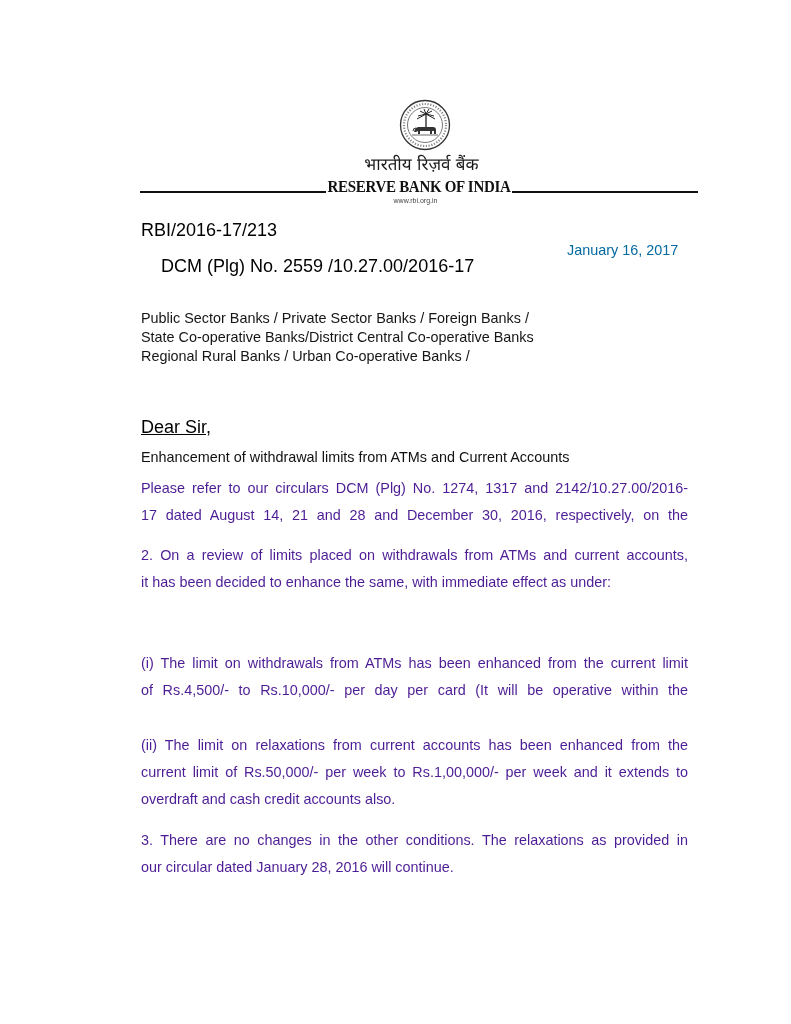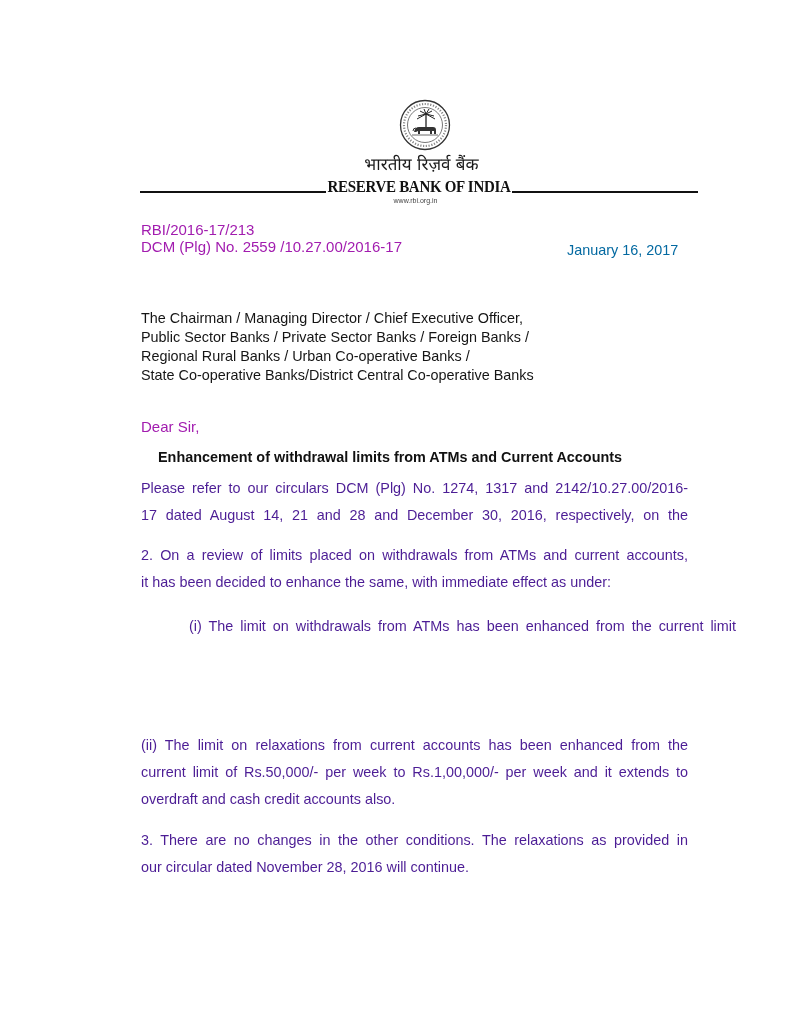--- a/index.html
+++ b/index.html
@@ -77,56 +77,55 @@
       font-size: 7px;
       line-height: 9px;
       color: #444;
       padding-left: 40px;
       box-sizing: border-box;
     }
     
     .text {
       position: absolute;
       left: 141px;
-      font-size: 15px;
-      line-height: 18px;
-      white-space: nowrap;
-      color: #a21caf;
+      font-size: 18px;
+      line-height: 18px;
+      white-space: nowrap;
+      color: #000000;
     }
     .ref-line { top: 221px; }
-    .dcm-line { top: 238px; }
+    .dcm-line { top: 257px; margin-left: 20px; }
     .date {
       position: absolute;
       left: 567px;
       top: 241px;
       font-size: 14.4px;
       line-height: 18px;
       white-space: nowrap;
       color: #0369a1;
     }
     .addressee {
       position: absolute;
       left: 141px;
       top: 309px;
       font-size: 14.4px;
       line-height: 19px;
       color: #151515;
     }
     .addressee div { white-space: nowrap; }
-    .salutation { top: 418px; }
+    .salutation { top: 418px; text-decoration: underline; }
     .subject {
       position: absolute;
       left: 141px;
       top: 448px;
-      font-weight: bold;
+      font-weight: normal;
       font-size: 14.4px;
       line-height: 18px;
       white-space: nowrap;
       color: #111;
-      margin-left: 17px;
     }
     .para {
       position: absolute;
       left: 141px;
       width: 547px;
       font-size: 14.4px;
       line-height: 27px;
       color: #4c1d95;
       text-align: justify;
     }
@@ -134,21 +133,21 @@
       display: block;
       white-space: nowrap;
       text-align: justify;
       text-align-last: justify;
     }
     .para .line.last {
       text-align-last: left;
     }
     .p1 { top: 475px; }
     .p2 { top: 542px; }
-    .p3 { top: 613px; margin-left: 48px; }
+    .p3 { top: 650px; }
     .p4 { top: 732px; }
     .p5 { top: 827px; }
   </style>
 </head>
 <body>
 
 <div class="page">
 
   <div class="emblem">
     <svg width="52" height="52" viewBox="0 0 52 52">
@@ -174,48 +173,48 @@
     <div class="rule"></div>
   </div>
 
   <div class="website">www.rbi.org.in</div>
 
   <div class="text ref-line">RBI/2016-17/213</div>
   <div class="text dcm-line">DCM (Plg) No. 2559 /10.27.00/2016-17</div>
   <div class="date">January 16, 2017</div>
 
   <div class="addressee">
-    <div>The Chairman / Managing Director / Chief Executive Officer,</div>
     <div>Public Sector Banks / Private Sector Banks / Foreign Banks /</div>
+    <div>State Co-operative Banks/District Central Co-operative Banks</div>
     <div>Regional Rural Banks / Urban Co-operative Banks /</div>
-    <div>State Co-operative Banks/District Central Co-operative Banks</div>
   </div>
 
   <div class="text salutation">Dear Sir,</div>
 
   <div class="subject">Enhancement of withdrawal limits from ATMs and Current Accounts</div>
 
   <div class="para p1">
     <span class="line">Please refer to our circulars DCM (Plg) No. 1274, 1317 and 2142/10.27.00/2016-</span>
     <span class="line">17 dated August 14, 21 and 28 and December 30, 2016, respectively, on the</span>
   </div>
 
   <div class="para p2">
     <span class="line">2. On a review of limits placed on withdrawals from ATMs and current accounts,</span>
     <span class="line last">it has been decided to enhance the same, with immediate effect as under:</span>
   </div>
 
   <div class="para p3">
     <span class="line">(i)  The limit on withdrawals from ATMs has been enhanced from the current limit</span>
+    <span class="line">of Rs.4,500/- to Rs.10,000/- per day per card (It will be operative within the</span>
   </div>
 
   <div class="para p4">
     <span class="line">(ii)  The limit on relaxations from current accounts has been enhanced from the</span>
     <span class="line">current limit of Rs.50,000/- per week to Rs.1,00,000/- per week and it extends to</span>
     <span class="line last">overdraft and cash credit accounts also.</span>
   </div>
 
   <div class="para p5">
     <span class="line">3. There are no changes in the other conditions. The relaxations as provided in</span>
-    <span class="line last">our circular dated November 28, 2016 will continue.</span>
+    <span class="line last">our circular dated January 28, 2016 will continue.</span>
   </div>
 
 </div>
 
 </body></html>

